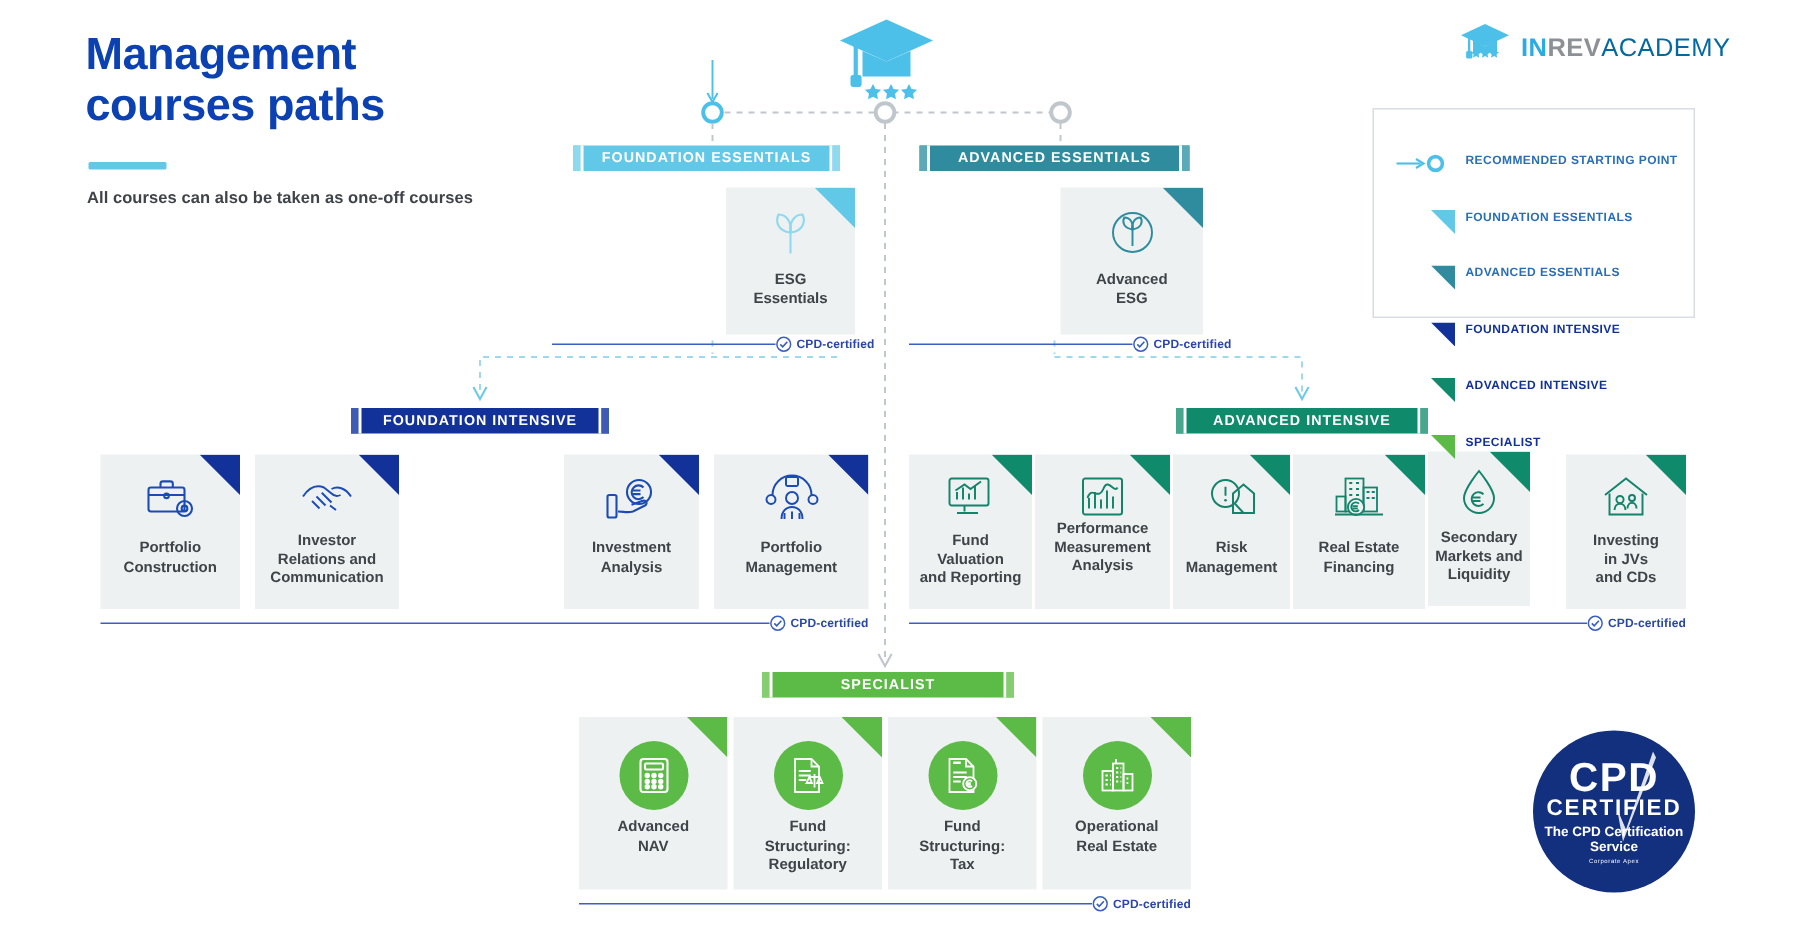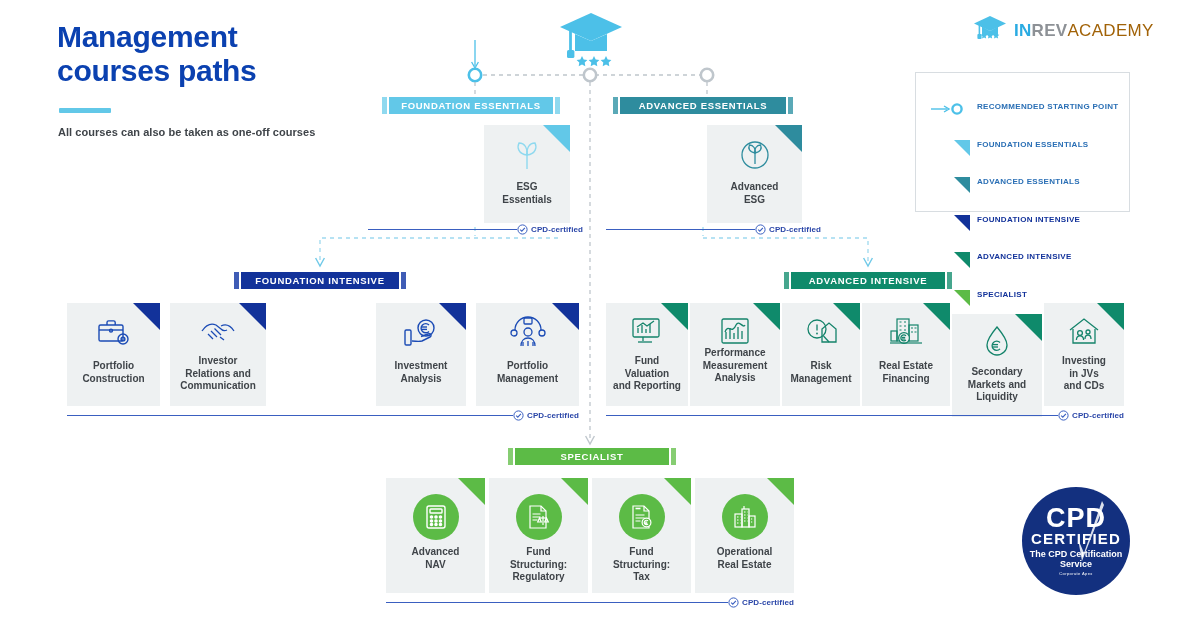--- a/index.html
+++ b/index.html
@@ -24,21 +24,21 @@
   .subtitle {
     position:absolute; left:58px; top:126px;
     font-size:11px; font-weight:bold; color:#3f4449; letter-spacing:0.05px;
   }
 
   
   .brand { position:absolute; left:973px; top:14px; display:flex; align-items:center; gap:7px; }
   .brand-text { font-size:17px; letter-spacing:0.3px; white-space:nowrap; }
   .brand-text .b1 { color:#2aabe2; font-weight:bold; }
   .brand-text .b2 { color:#8d9196; font-weight:bold; }
-  .brand-text .b3 { color:#a16207; font-weight:normal; }
+  .brand-text .b3 { color:#0369a1; font-weight:normal; }
 
   
   .legend {
     position:absolute; left:915px; top:72px; width:215px; height:140px;
     border:1px solid #d8dde1; background:#ffffff; padding:12px 12px 0 14px;
   }
   .legend-row { display:flex; align-items:flex-start; height:20.5px; gap:7px;margin-top:17px; }
   .legend-label { font-size:8px; font-weight:bold; letter-spacing:0.3px; white-space:nowrap; }
   .lg-tri { width:16px; height:16px; flex:0 0 16px; }
   .lg-start { display:flex; align-items:center; gap:4px; width:40px; flex:0 0 40px; }
@@ -395,21 +395,21 @@
         <circle cx="16" cy="22" r="5.4" fill="#eef1f2"></circle>
         <path d="M18 19.8 a3 3 0 1 0 0 4.2"></path>
           <path d="M13.6 21.4 h3.6"></path>
           <path d="M13.6 23 h3.6"></path>
         <path d="M2 27 h32"></path>
       </svg>
     </div>
     <div class="cap" style="top:57px;">Real Estate<br>Financing</div>
   </div>
 
-  <div class="card" style="left:952px; top:314px; width:90px; height:103px;">
+  <div class="card" style="left:952px; top:301px; width:68px; height:103px;">
     <svg class="corner" viewBox="0 0 27 27">
         <polygon points="27,0 27,27 0,0" fill="#0f8a6b"></polygon>
       </svg>
     <div class="icon" style="top:11px;height:34px;">
       <svg width="28" height="34" viewBox="0 0 28 34" fill="none" stroke="#13836a" stroke-width="1.3">
         <path d="M14 2 C14 2 4 14 4 20 a10 10 0 0 0 20 0 C24 14 14 2 14 2z"></path>
         <path d="M17 17.5 a4.6 4.6 0 1 0 0 6.4"></path>
         <path d="M9.4 19.6 h5.6"></path>
           <path d="M9.4 22 h5.6"></path>
       </svg>

